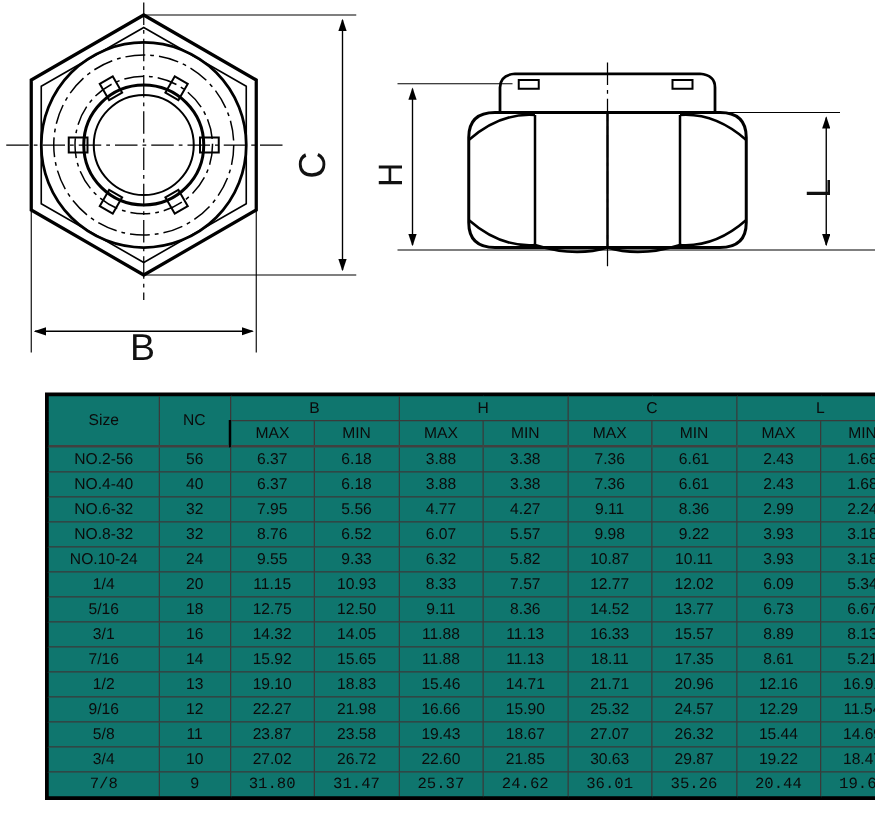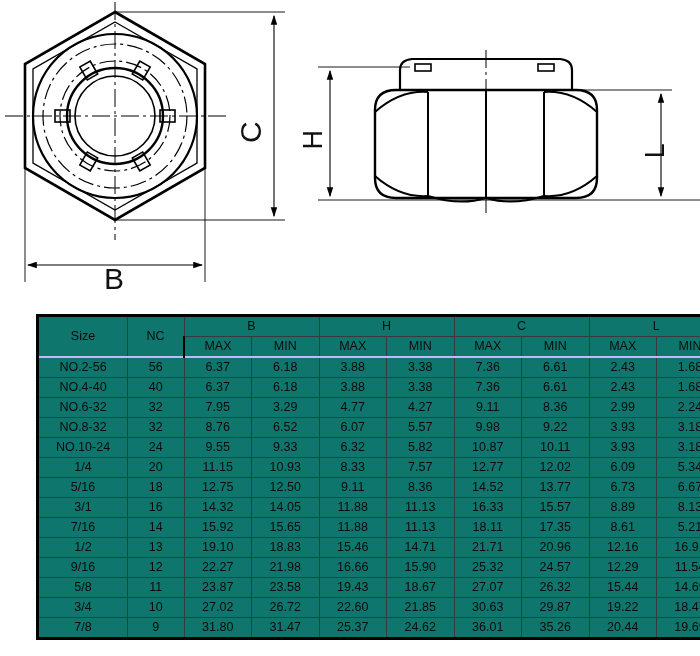--- a/index.html
+++ b/index.html
@@ -83,26 +83,26 @@
   }
   .col-size { width: 88px; }
   .col-nc   { width: 55px; }
   .col-val  { width: 60.5px; }
 
   .grp-head { height: 21px; line-height: 21px; font-size: 13px; }
   .sub-head { height: 20px; line-height: 20px; font-size: 12px; }
   .rowspan2 { height: 41px; line-height: 41px; font-size: 13px; }
 
   
-  tbody tr:first-child td { border-top: 2px solid #c4b5fd; }
+  tbody tr:first-child td { border-top: 2px solid #404040; }
   
   table.spec tr > *:first-child { border-left: 2px solid #000; }
   table.spec tr > *:last-child  { border-right: 2px solid #000; }
   thead tr:first-child > * { border-top: 2px solid #000; }
-  tbody tr:last-child > *  { border-bottom: 2px solid #000; }
+  tbody tr:last-child > *  { border-bottom: 2px solid #000; font-family: Liberation Mono, monospace; }
 </style>
 </head>
 <body>
 
 <div id="drawings">
 
   <svg width="700" height="300" viewBox="0 0 700 300">
     <defs>
       <marker id="arrEnd" markerWidth="9" markerHeight="9" refX="8" refY="3" orient="auto" markerUnits="strokeWidth">
         <path d="M0,0 L9,3 L0,6 z" fill="#000"></path>
@@ -237,21 +237,21 @@
           <td class="col-val">3.38</td>
           <td class="col-val">7.36</td>
           <td class="col-val">6.61</td>
           <td class="col-val">2.43</td>
           <td class="col-val">1.68</td>
         </tr>
         <tr>
           <td class="col-size">NO.6-32</td>
           <td class="col-nc">32</td>
           <td class="col-val">7.95</td>
-          <td class="col-val">3.29</td>
+          <td class="col-val">5.56</td>
           <td class="col-val">4.77</td>
           <td class="col-val">4.27</td>
           <td class="col-val">9.11</td>
           <td class="col-val">8.36</td>
           <td class="col-val">2.99</td>
           <td class="col-val">2.24</td>
         </tr>
         <tr>
           <td class="col-size">NO.8-32</td>
           <td class="col-nc">32</td>

